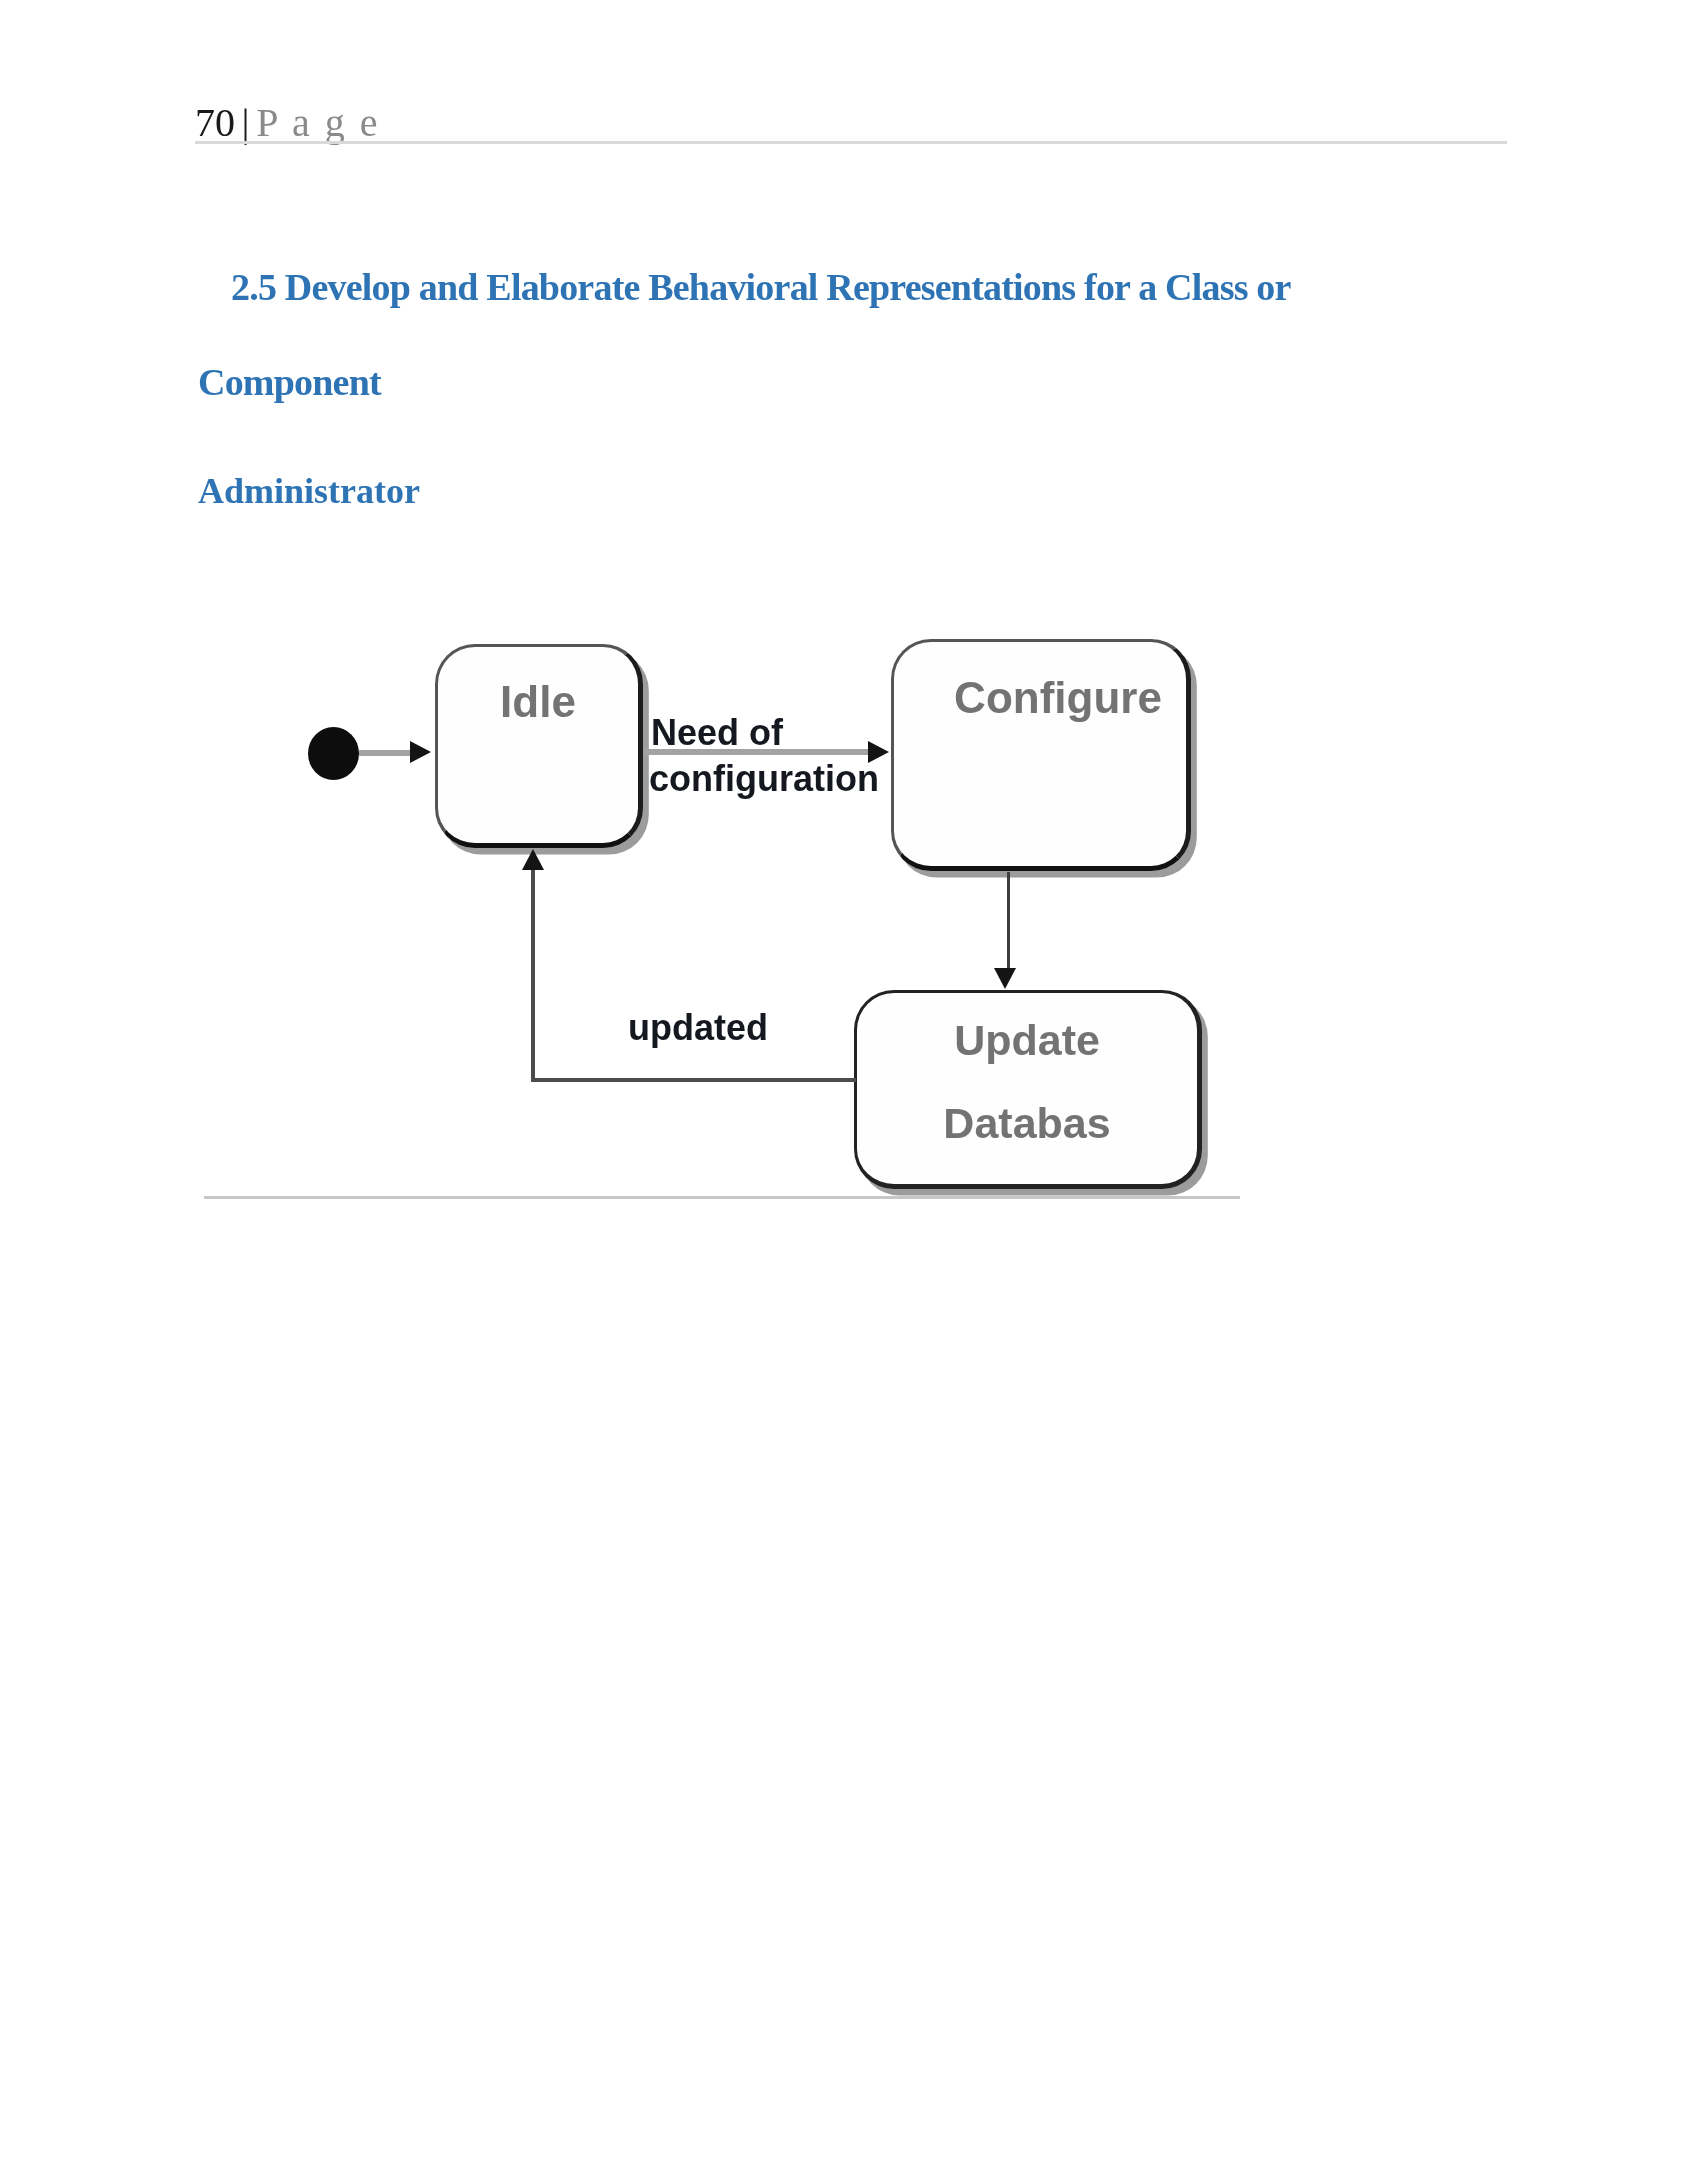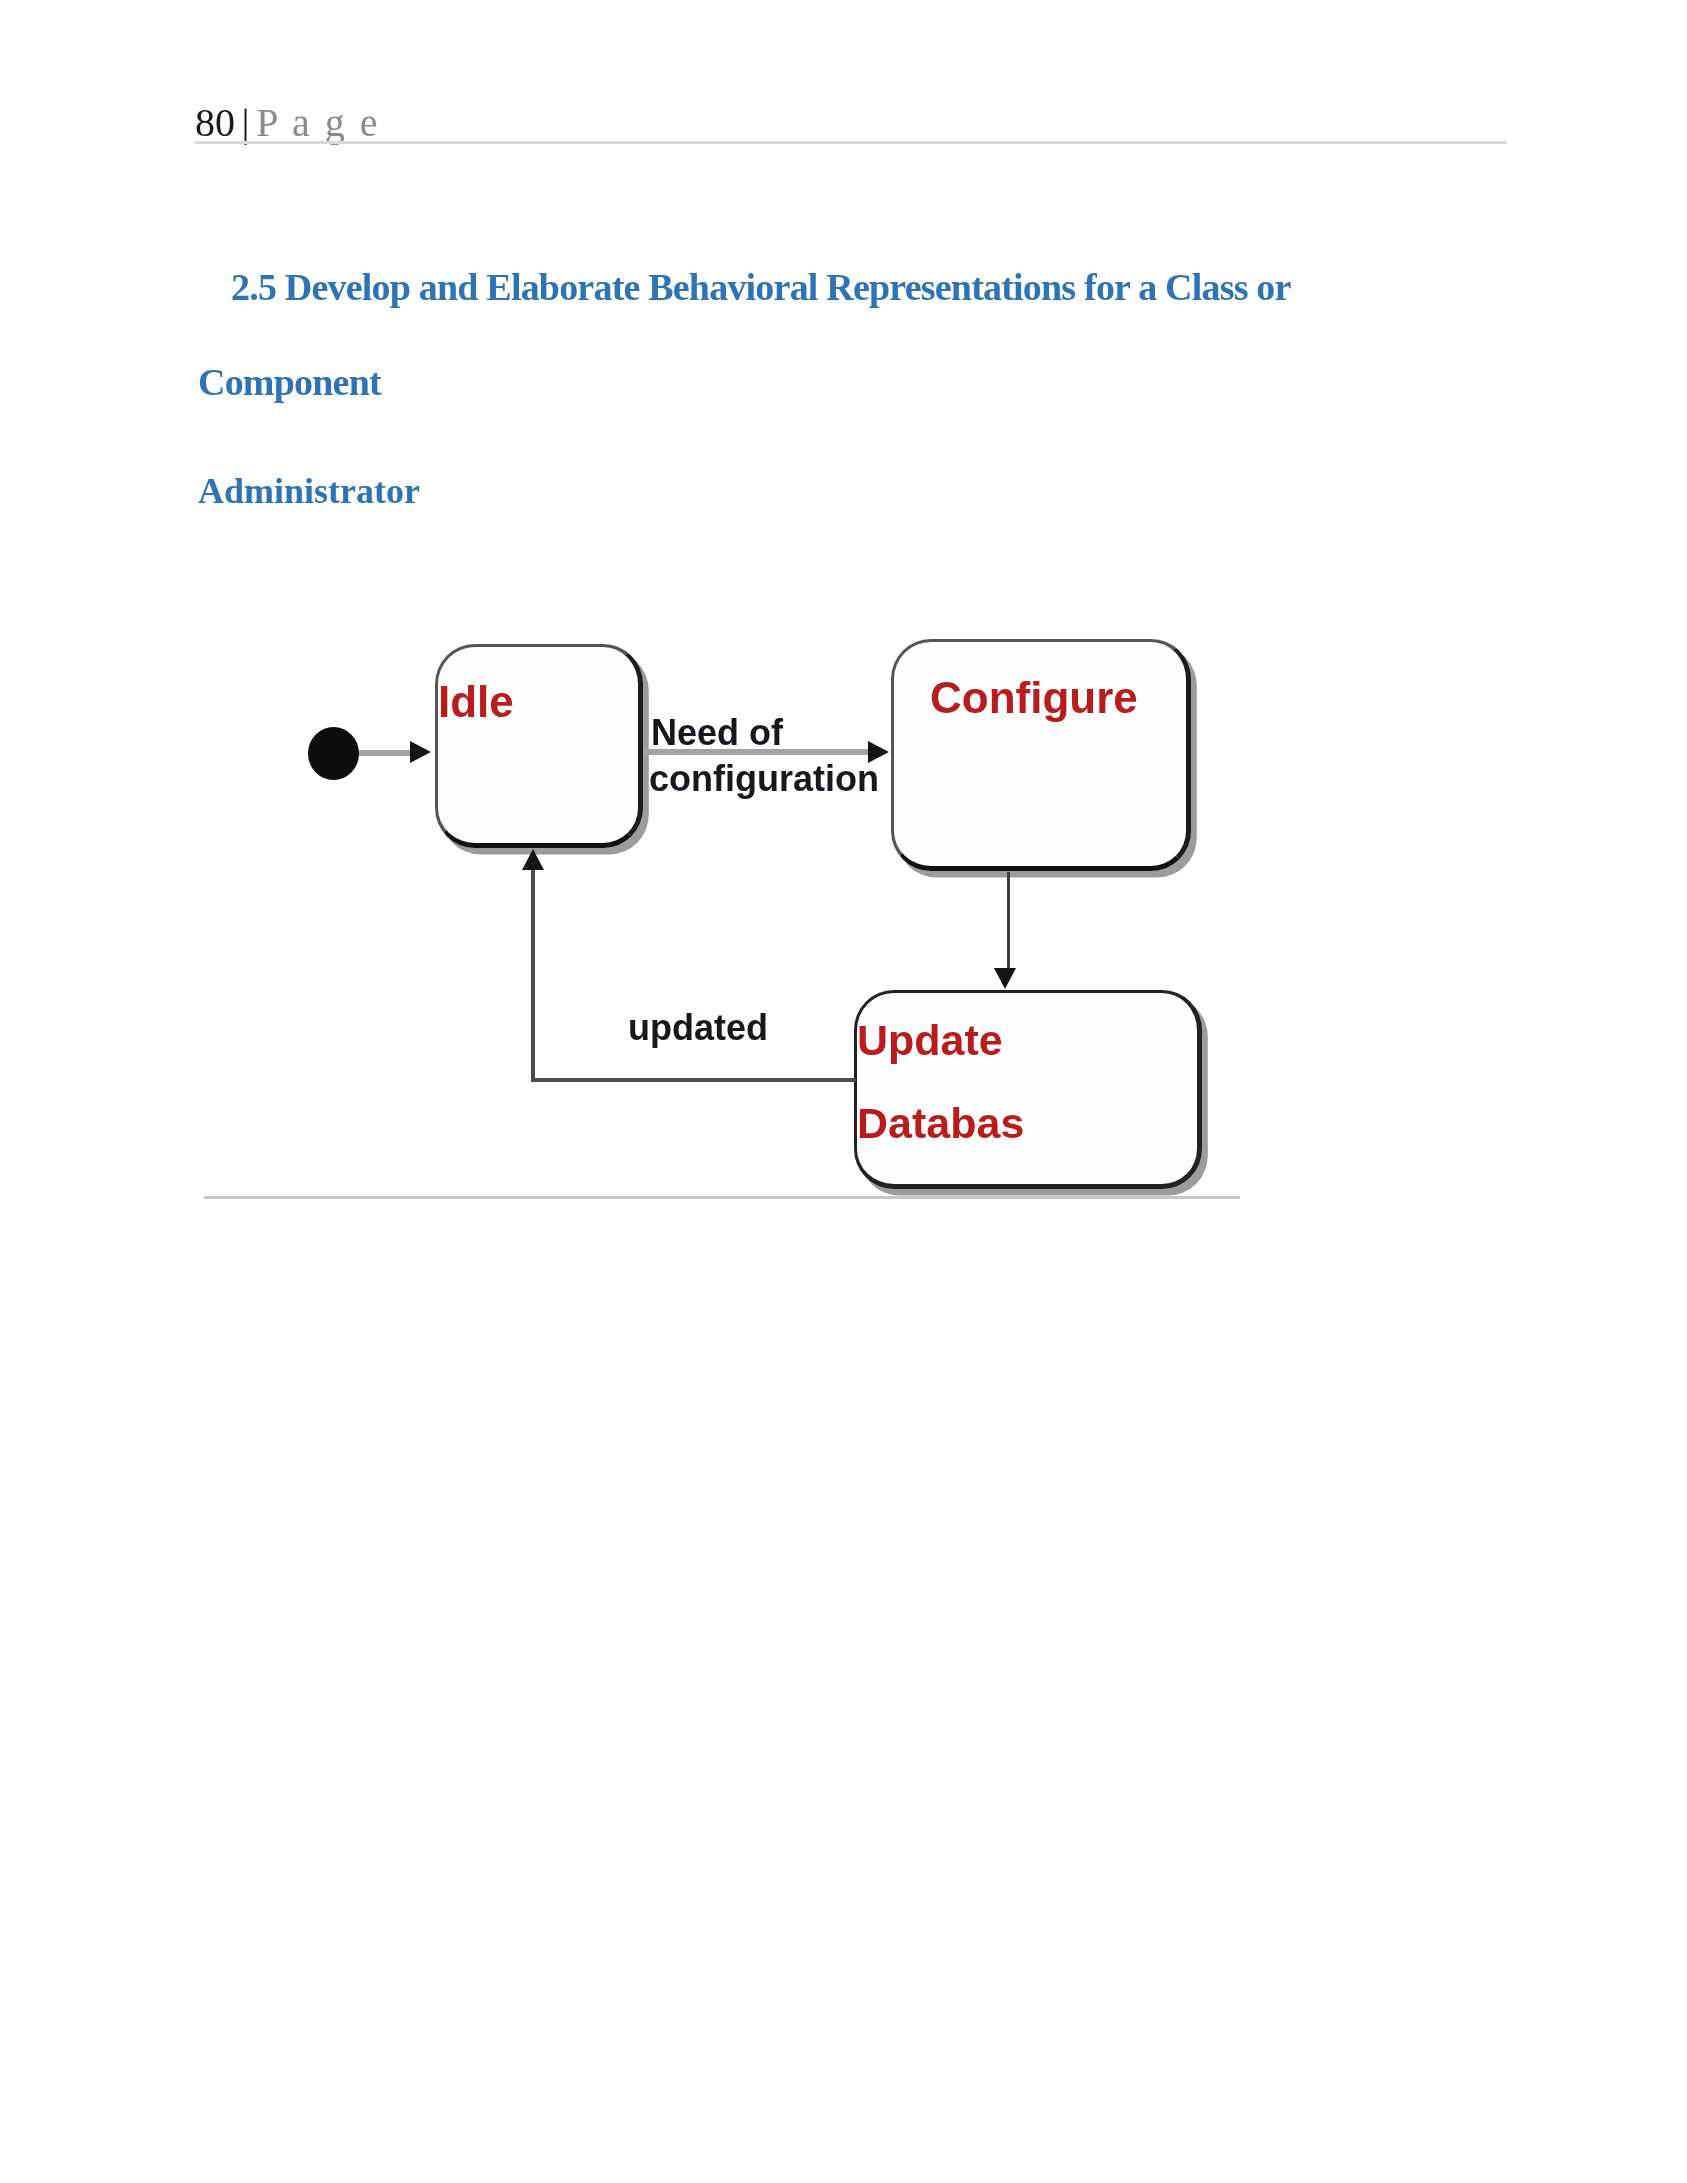--- a/index.html
+++ b/index.html
@@ -33,23 +33,23 @@
   }
   
   .state{
     position:absolute;background:#fefefe;
     border:3.3px solid #555555;
     border-right:5px solid #1c1c1c;
     border-bottom:5px solid #111111;
     border-radius:40px;
     box-shadow:5.8px 6.6px 0 #9c9c9c;
     box-sizing:border-box;
-    display:flex;flex-direction:column;
+    display:flex;flex-direction:column;align-items:center;
     font-family:"Liberation Sans", sans-serif;
-    font-weight:bold;color:#b91c1c;
+    font-weight:bold;color:#737373;
   }
   .state .lbl{white-space:nowrap;}
   .initial-dot{
     position:absolute;left:308px;top:727px;width:51px;height:53px;
     background:#0d0d0d;border-radius:50%;
   }
   .shaft-h{position:absolute;height:5.8px;background:#a3a3a3;}
   .shaft-v{position:absolute;background:#4c4c4c;}
   .tri{position:absolute;width:0;height:0;}
   .tri.right{border-top:11.5px solid transparent;border-bottom:11.5px solid transparent;border-left:21.4px solid #141414;}
@@ -64,21 +64,21 @@
     position:absolute;left:204px;top:1196px;width:1036px;height:3.3px;
     background:#c7c7c7;
   }
 </style>
 </head>
 <body>
 
 <div id="page">
 
   <div class="hdr">
-    <span>80</span><span class="sep">|</span><span class="pgword">P a g e</span>
+    <span>70</span><span class="sep">|</span><span class="pgword">P a g e</span>
   </div>
   <div class="hdr-rule"></div>
 
   <div class="h1line" style="top:265px;margin-left:33px;">2.5 Develop and Elaborate Behavioral Representations for a Class or</div>
   <div class="h1line" style="top:333px;margin-top:27px;">Component</div>
   <div class="h2line">Administrator</div>
 
   <div>
 
     <div class="initial-dot"></div>

